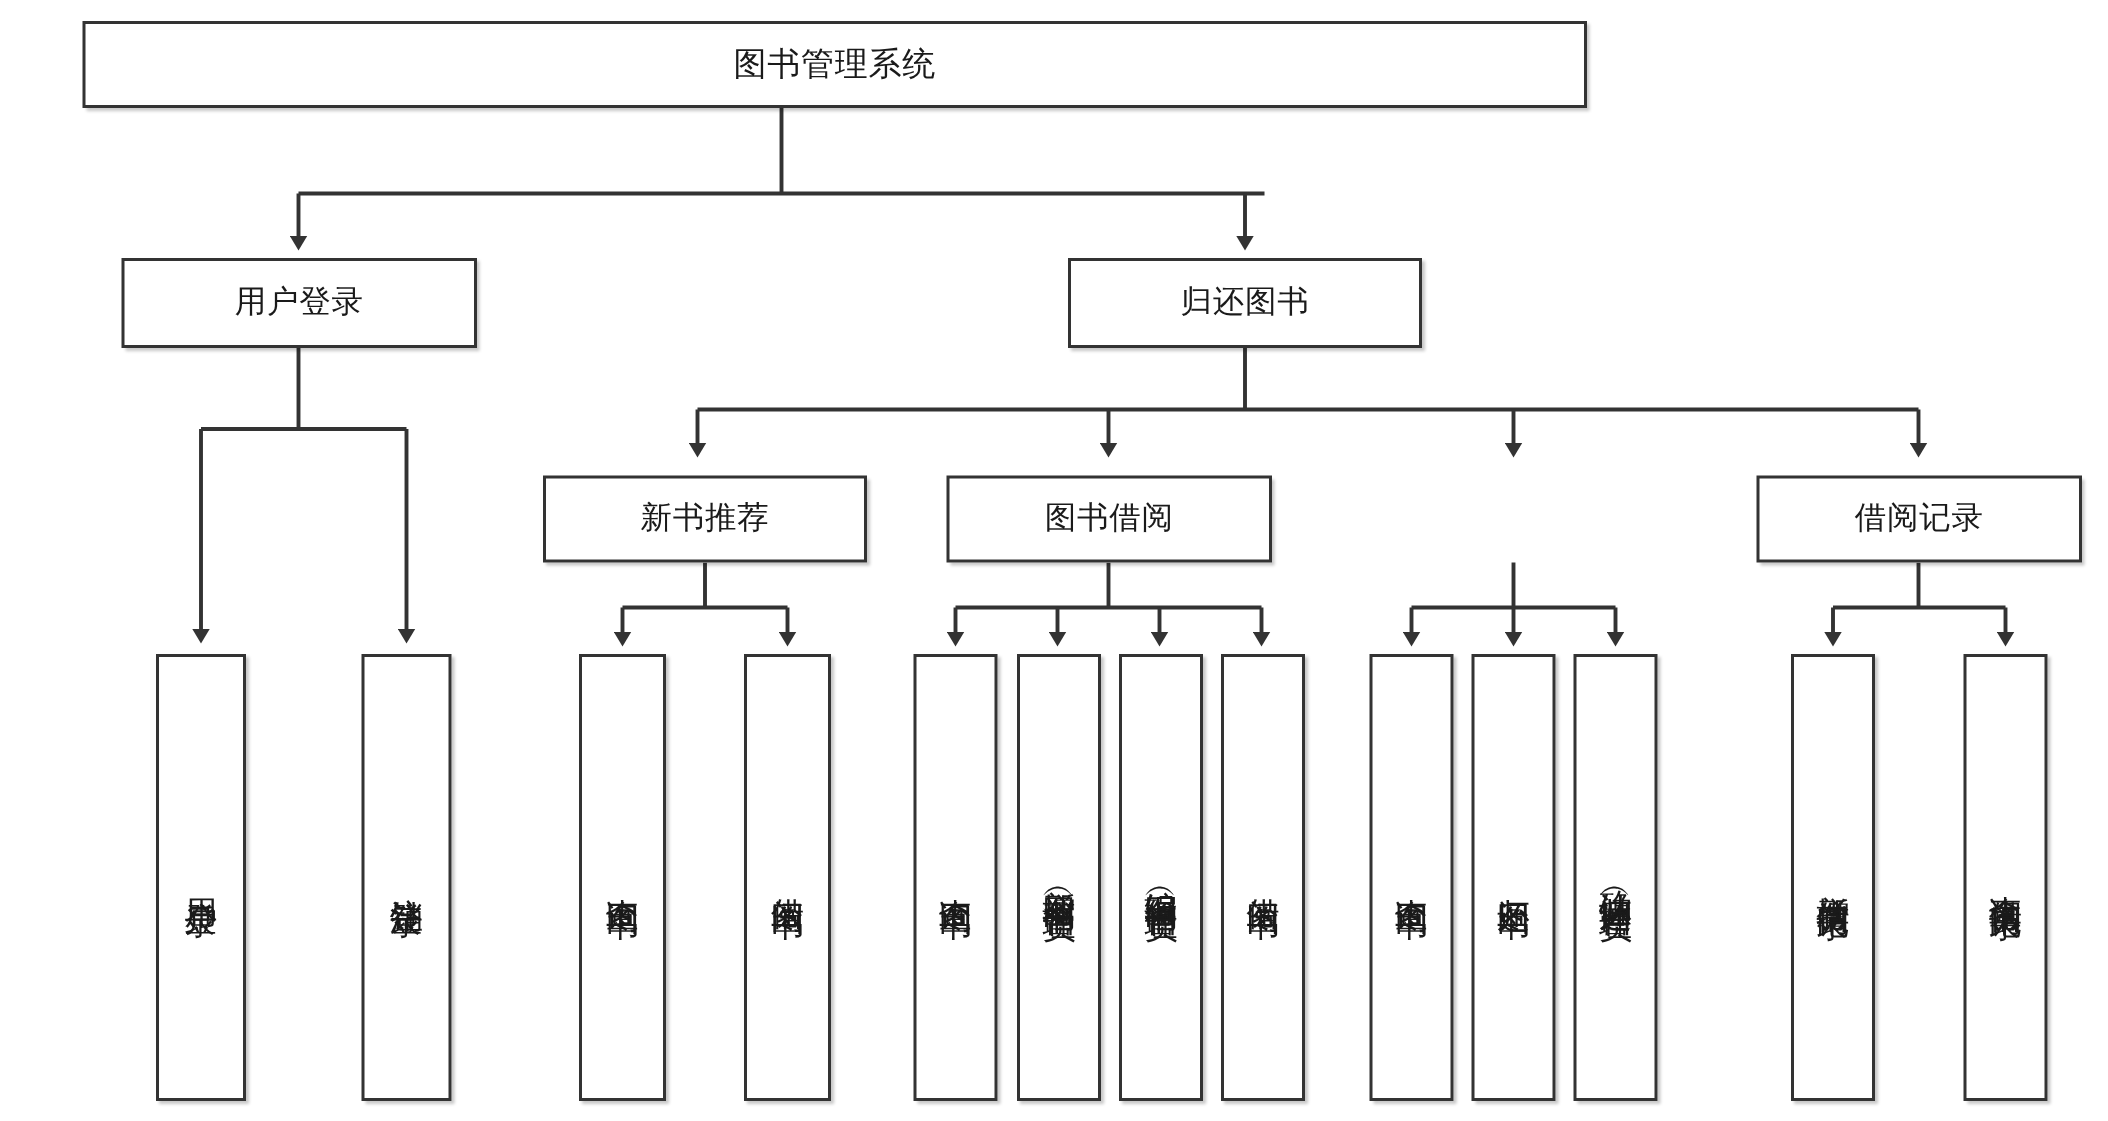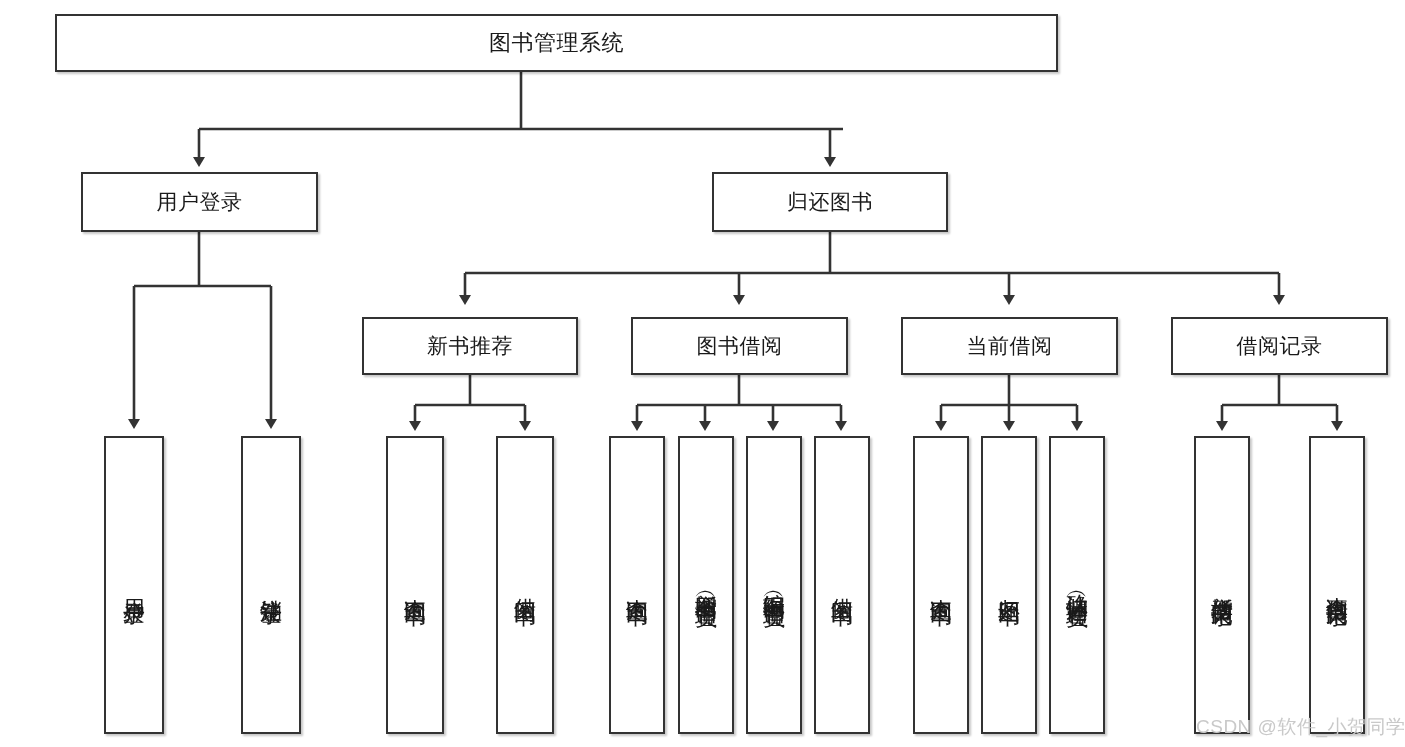--- a/index.html
+++ b/index.html
@@ -139,23 +139,20 @@
   <div class="node horizontal" style="left:712px; top:172px; width:236px; height:60px;">
     <span class="node-label">归还图书</span>
   </div>
 
   <div class="node horizontal" style="left:362px; top:317px; width:216px; height:58px;">
     <span class="node-label">新书推荐</span>
   </div>
   <div class="node horizontal" style="left:631px; top:317px; width:217px; height:58px;">
     <span class="node-label">图书借阅</span>
   </div>
-  <div class="node horizontal" style="left:901px; top:317px; width:217px; height:58px;">
-    <span class="node-label">当前借阅</span>
-  </div>
   <div class="node horizontal" style="left:1171px; top:317px; width:217px; height:58px;justify-content:center;">
     <span class="node-label">借阅记录</span>
   </div>
 
   <div class="node vertical" style="left:104px; top:436px; width:60px; height:298px;">
     <span class="node-label">用户登录</span>
   </div>
   <div class="node vertical" style="left:241px; top:436px; width:60px; height:298px;">
     <span class="node-label">注销登录</span>
   </div>
@@ -190,15 +187,14 @@
     <span class="node-label">确认归还（管理员）</span>
   </div>
 
   <div class="node vertical" style="left:1194px; top:436px; width:56px; height:298px;">
     <span class="node-label">新增借阅记录</span>
   </div>
   <div class="node vertical" style="left:1309px; top:436px; width:56px; height:298px;">
     <span class="node-label">查询借阅记录</span>
   </div>
 
-  <div class="watermark" style="left:1196px; top:714px;">CSDN @软件_小贺同学</div>
 
 </div>
 
 </body></html>

